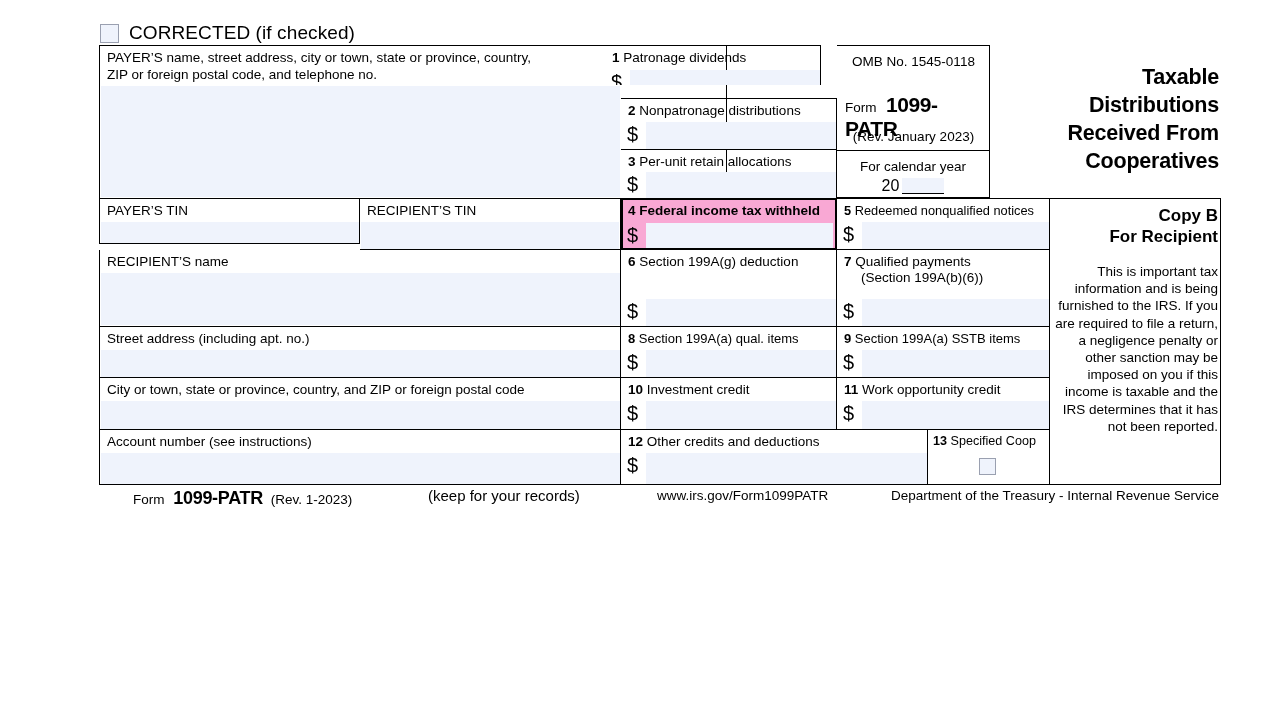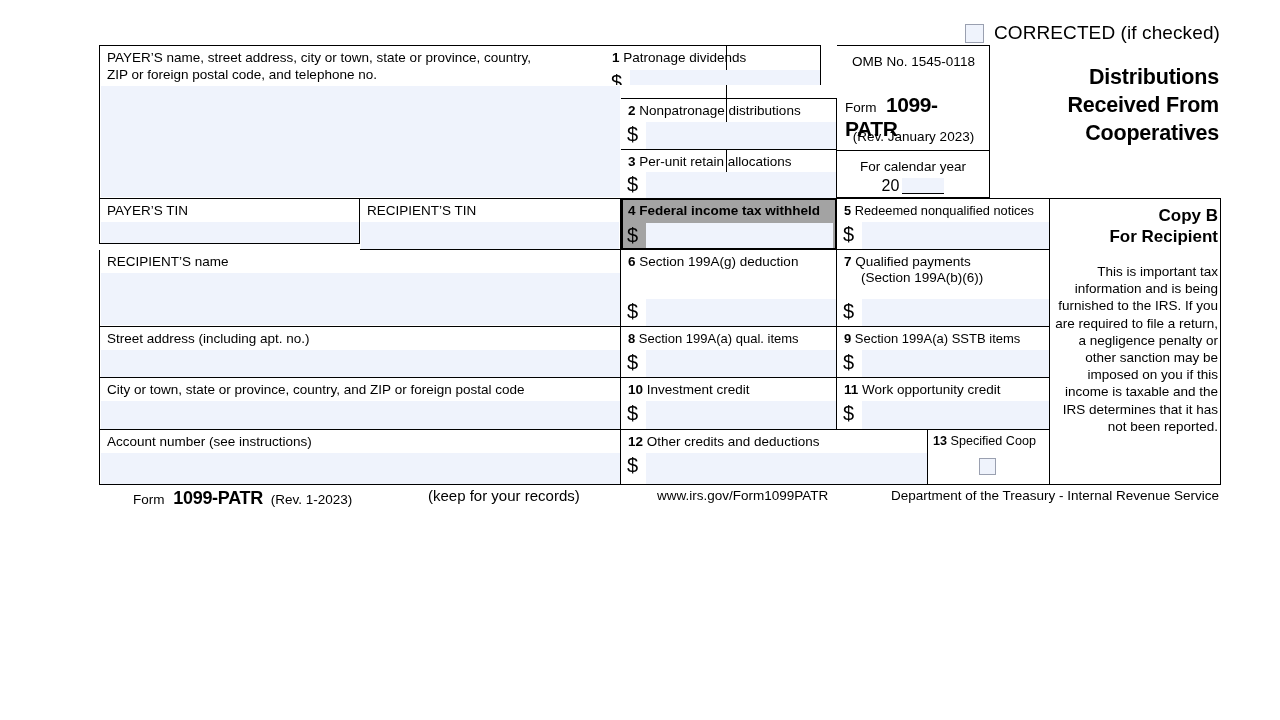--- a/index.html
+++ b/index.html
@@ -27,21 +27,21 @@
 
   
   .corrected-row {
     position: absolute;
     left: 100px;
     top: 18px;
     width: 1120px;
     height: 30px;
     display: flex;
     align-items: center;
-    justify-content: flex-end;
+    justify-content: flex-start;
   }
   .corrected-box {
     width: 19px;
     height: 19px;
     border: 1px solid #9aa0b0;
     background: #eff3fc;
     margin-right: 10px;
     box-sizing: border-box;
   }
   .corrected-label {
@@ -246,37 +246,38 @@
 
     <div class="cell bt br bb" style="left:738px; top:105px; width:153px; height:48px;">
       <div class="calyear-label" style="top:8px;">For calendar year</div>
       <div class="calyear-row" style="top:26px;">
         <span>20</span><span class="calyear-blank"></span>
       </div>
     </div>
 
     <div class="cell" style="left:891px; top:0; width:231px; height:153px;">
       <div class="title-block">
+        <div>Taxable</div>
         <div>Distributions</div>
         <div>Received From</div>
         <div>Cooperatives</div>
       </div>
     </div>
 
     <div class="cell bt bl br bb" style="left:0; top:153px; width:261px; height:46px;">
       <div class="cap">PAYER’S TIN</div>
       <div class="fill" style="left:1px; top:23px; width:258px; height:27px;"></div>
     </div>
 
     <div class="cell bt br bb" style="left:261px; top:153px; width:261px; height:52px;">
       <div class="cap">RECIPIENT’S TIN</div>
       <div class="fill" style="left:1px; top:23px; width:258px; height:27px;"></div>
     </div>
 
-    <div class="thickbox" style="left:522px; top:153px; width:216px; height:52px; background:#a3a3a3;">
+    <div class="thickbox" style="left:522px; top:153px; width:216px; height:52px; background:#f9a8d4;">
       <div class="cap" style="top:3px; left:5px;">
         <span class="capnum">4</span>
         <span style="font-weight:bold;">Federal income tax withheld</span>
       </div>
       <div class="fill" style="left:23px; top:23px; width:187px; height:25px;"></div>
       <div class="dollar" style="left:4px; top:25px;">$</div>
     </div>
 
     <div class="cell bt br bb" style="left:738px; top:153px; width:213px; height:52px;">
       <div class="cap" style="font-size:12.8px;">

